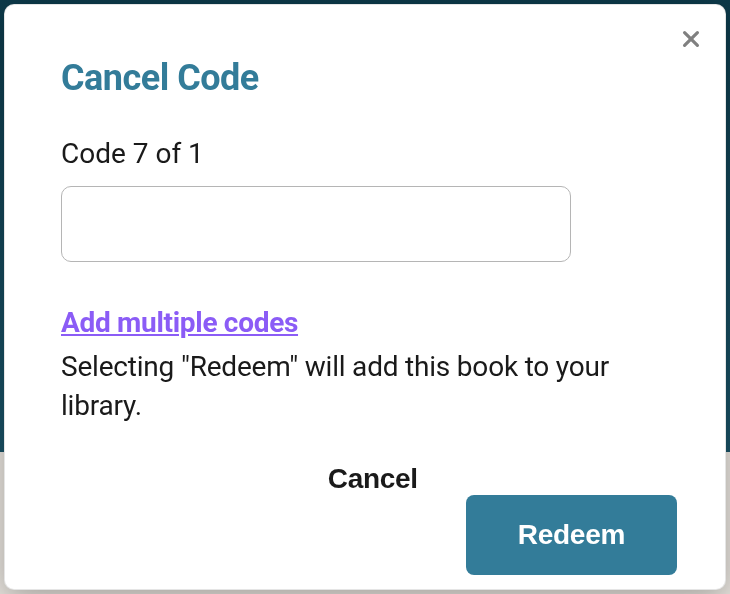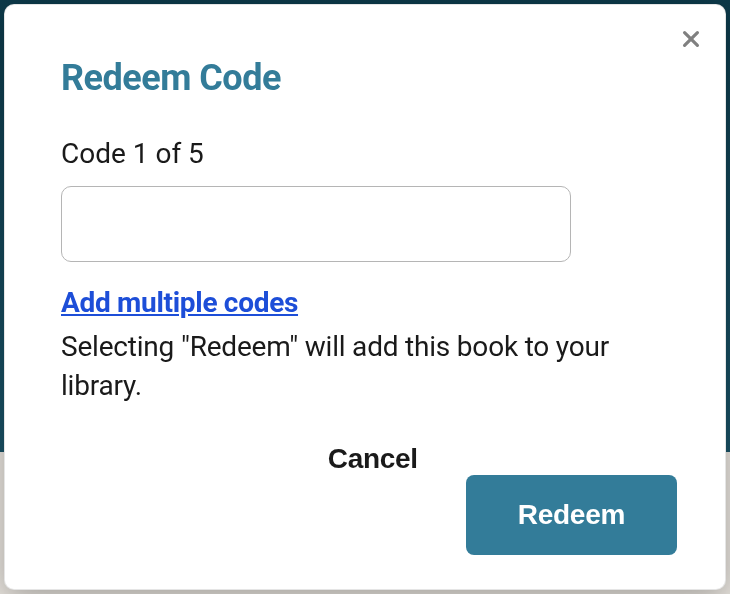--- a/index.html
+++ b/index.html
@@ -85,25 +85,25 @@
       height: 76px;
       border: 1px solid #b5b5b5;
       border-radius: 10px;
       font-size: 24px;
       padding: 0 20px;
       outline: none;
       background: #ffffff;
     }
     .add-multiple-link {
       display: inline-block;
-      color: #1d4ed8;
+      color: #8b5cf6;
       font-size: 28px;
       font-weight: 700;
       text-decoration: underline;
-      margin-top: 24px;
+      margin-top: 44px;
       cursor: pointer;
       letter-spacing: -0.3px;
     }
     .helper-text {
       color: #1a1a1a;
       font-size: 28px;
       font-weight: 400;
       margin-top: 8px;
       line-height: 1.4;
       letter-spacing: -0.2px;
@@ -146,23 +146,23 @@
 
 <div class="modal">
   <button class="close-btn">
     <svg viewBox="0 0 24 24" fill="none" stroke="currentColor" stroke-width="3.5" stroke-linecap="round">
       <line x1="5" y1="5" x2="19" y2="19"></line>
       <line x1="19" y1="5" x2="5" y2="19"></line>
     </svg>
   </button>
 
   <div class="modal-content">
-    <h1 class="modal-title">Redeem Code</h1>
+    <h1 class="modal-title">Cancel Code</h1>
 
-    <div class="code-label">Code 1 of 5</div>
+    <div class="code-label">Code 7 of 1</div>
 
     <input type="text" class="code-input" value="" style="">
 
     <a class="add-multiple-link">Add multiple codes</a>
 
     <p class="helper-text">Selecting "Redeem" will add this book to your library.</p>
   </div>
 
   <div class="modal-footer">
     <button class="btn-cancel">Cancel</button>

